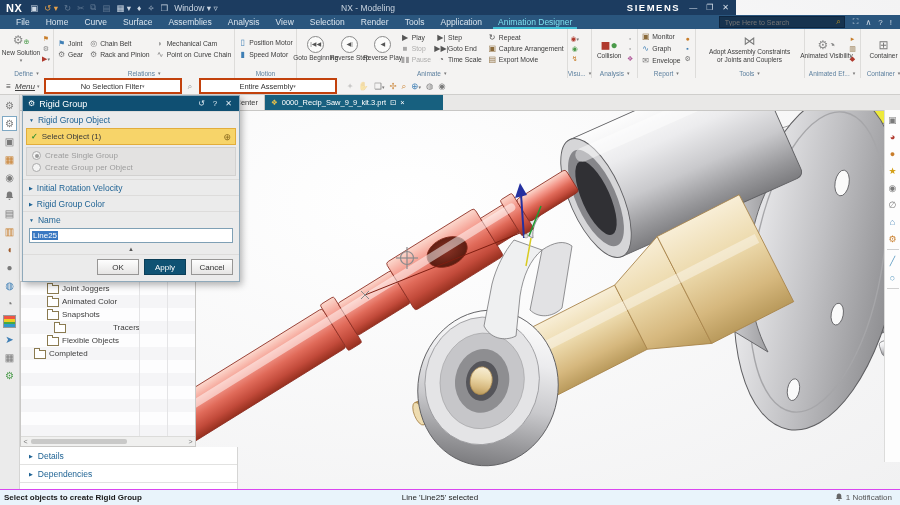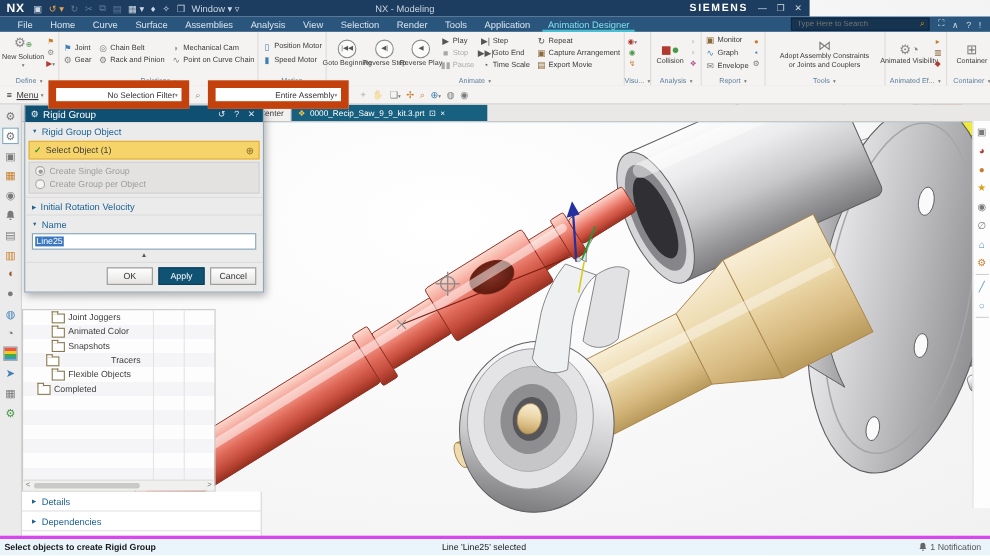--- a/index.html
+++ b/index.html
@@ -36,21 +36,21 @@
   .sitem.dim{opacity:.4;}
   .scol{display:flex;flex-direction:column;justify-content:center;gap:1px;}
   .sgrid3{display:grid;grid-template-columns:auto auto auto;grid-auto-flow:column;grid-template-rows:repeat(2,11px);column-gap:6px;align-content:center;}
   .agrid{display:grid;grid-template-columns:auto auto auto;grid-auto-flow:column;grid-template-rows:repeat(3,11px);column-gap:6px;align-content:center;}
   .ic{display:inline-flex;align-items:center;justify-content:center;width:9px;height:9px;font-size:8px;line-height:9px;flex:none;}
   .circbtn{width:15px;height:15px;border:1px solid #8a8a8a;border-radius:50%;display:flex;align-items:center;justify-content:center;font-size:6px;color:#555;background:#fbfbfa;}
   .tinycol{display:flex;flex-direction:column;gap:2px;justify-content:center;}
   .tiny{width:8px;height:8px;font-size:7px;line-height:8px;display:flex;align-items:center;justify-content:center;color:#888;}
   
   .selbar{position:absolute;left:0;top:78px;width:900px;height:17px;background:#f4f3f2;border-bottom:1px solid #cfcecc;z-index:8;display:flex;align-items:center;gap:4px;padding-left:4px;box-sizing:border-box;font-size:8px;color:#3b3b3b;}
-  .combo{height:12px;background:#fff;border:7px solid #c2410c;display:flex;align-items:center;justify-content:flex-end;padding:0 3px;font-size:7.5px;color:#333;}
+  .combo{height:12px;background:#fff;border:2px solid #c2410c;display:flex;align-items:center;justify-content:center;padding:0 13px;font-size:7.5px;color:#333;}
   .sb-icons{display:flex;align-items:center;gap:5px;margin-left:6px;font-size:8.5px;color:#7a7a7a;}
   .sb-icons .dim{opacity:.35;}
   
   .tabbar{position:absolute;left:20px;top:95px;width:880px;height:15px;background:#e9e8e7;border-bottom:1px solid #c8c7c5;z-index:2;}
   .doc-tab{position:absolute;top:0;height:15px;display:flex;align-items:center;font-size:7.5px;padding:0 6px;box-sizing:border-box;}
   .doc-tab.inactive{left:175px;width:70px;background:#f2f1f0;border-right:1px solid #c8c7c5;color:#3b3b3b;justify-content:flex-end;}
   .doc-tab.active{left:245px;width:178px;background:#17607f;color:#fff;gap:4px;}
   .view-border{position:absolute;left:238px;top:110px;width:646px;height:1px;background:#2d9cbc;z-index:2;}
   
   .left-rail{position:absolute;left:0;top:95px;width:20px;height:395px;background:#ebebeb;border-right:1px solid #d5d5d4;z-index:3;display:flex;flex-direction:column;align-items:center;padding-top:3px;gap:3px;box-sizing:border-box;}
@@ -90,21 +90,21 @@
   .folder{width:10px;height:7px;background:#fff;border:1px solid #8a7a50;position:relative;flex:none;margin-top:2px;}
   .folder::before{content:"";position:absolute;top:-3px;left:-1px;width:4px;height:2px;background:#fff;border:1px solid #8a7a50;border-bottom:none;}
   .hscroll{position:absolute;left:0;right:0;bottom:0;height:9px;background:#f0f0ef;border-top:1px solid #dcdcda;display:flex;align-items:center;font-size:7px;color:#777;}
   .hthumb{position:absolute;left:10px;top:2px;width:96px;height:5px;background:#c9c9c8;border-radius:2px;}
   .harrow{width:9px;text-align:center;}
   .harrow.right{position:absolute;right:0;}
   
   .lower-panels{position:absolute;left:20px;top:447px;width:218px;height:43px;background:#fff;z-index:3;border-right:1px solid #d5d5d4;box-sizing:border-box;}
   .acc{height:17px;display:flex;align-items:center;gap:5px;padding-left:9px;color:#1f6394;font-size:8.5px;border-bottom:1px solid #e2e2e1;}
   
-  .statusbar{position:absolute;left:0;bottom:0;width:900px;height:15px;background:#e9f4fb;border-top:3px solid #d946ef;z-index:8;display:flex;align-items:center;font-size:8px;}
+  .statusbar{position:absolute;left:0;bottom:0;width:900px;height:15px;background:#e9f4fb;border-top:1px solid #d946ef;z-index:8;display:flex;align-items:center;font-size:8px;}
   .sb-prompt{font-weight:bold;color:#1a1a1a;padding-left:4px;}
   .sb-selection{position:absolute;left:330px;width:220px;text-align:center;font-weight:normal;color:#222;}
   .sb-right{margin-left:auto;display:flex;align-items:center;gap:3px;color:#555;padding-right:8px;}
 </style>
 </head>
 <body>
 
 <div class="app">
 
   <svg class="scene" viewBox="0 0 900 505">
@@ -528,21 +528,21 @@
       <div class="rlabel">
           <span>Container</span>
           <span class="caret">▾</span>
         </div>
     </div>
   </div>
 
   <div class="selbar">
     <span class="sitem" style="font-size:8px;">
         <span class="ic">≡</span>
-        <span style="text-decoration:underline;">Menu</span>
+        <span style="text-decoration:underline;font-style:italic;">Menu</span>
         <span class="caret">▾</span>
       </span>
     <span class="combo" style="width:108px;">
         <span>No Selection Filter</span>
         <span class="caret">▾</span>
       </span>
     <span class="ic" style="color:#7a7a7a;">⌕</span>
     <span class="combo" style="width:108px;">
         <span>Entire Assembly</span>
         <span class="caret">▾</span>
@@ -638,20 +638,24 @@
       <span class="radio-line">
         <span class="radio"></span>
         <span>Create Group per Object</span>
       </span>
     </div>
     <div class="dlg-sec">
       <span class="tri">▶</span>
         <span>Initial Rotation Velocity</span>
     </div>
     <div class="dlg-sec">
+      <span class="tri">▶</span>
+        <span>Rigid Group Color</span>
+    </div>
+    <div class="dlg-sec">
       <span class="tri">▼</span>
         <span>Name</span>
     </div>
     <div class="name-input">
       <span class="seltext">Line25</span>
     </div>
     <div class="collapse-row">▲</div>
     <div class="btn-row">
       <span class="btn">OK</span>
       <span class="btn primary">Apply</span>
@@ -667,21 +671,21 @@
         <span>Joint Joggers</span>
       </div>
     <div class="trow" style="padding-left:26px;">
         <span class="folder"></span>
         <span>Animated Color</span>
       </div>
     <div class="trow" style="padding-left:26px;">
         <span class="folder"></span>
         <span>Snapshots</span>
       </div>
-    <div class="trow" style="padding-left:21px;gap:47px;">
+    <div class="trow" style="padding-left:33px;gap:47px;">
         <span class="folder"></span>
         <span>Tracers</span>
       </div>
     <div class="trow" style="padding-left:26px;">
         <span class="folder"></span>
         <span>Flexible Objects</span>
       </div>
     <div class="trow" style="padding-left:13px;">
         <span class="folder"></span>
         <span>Completed</span>

